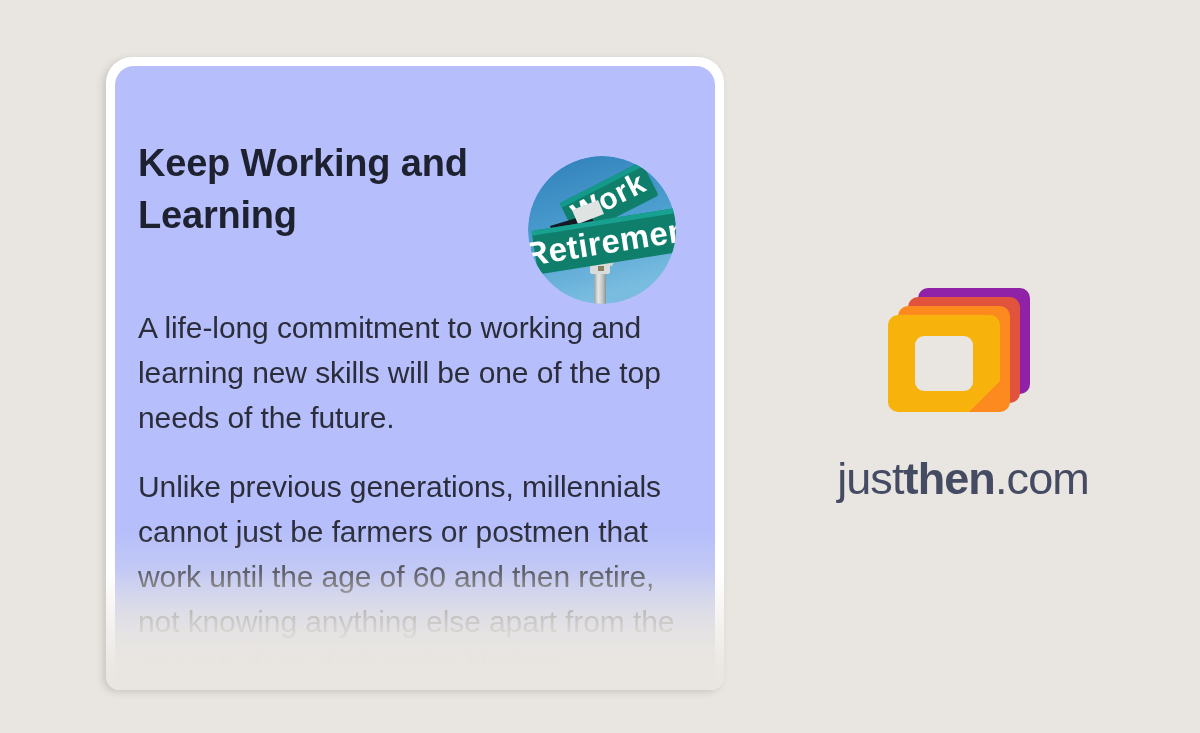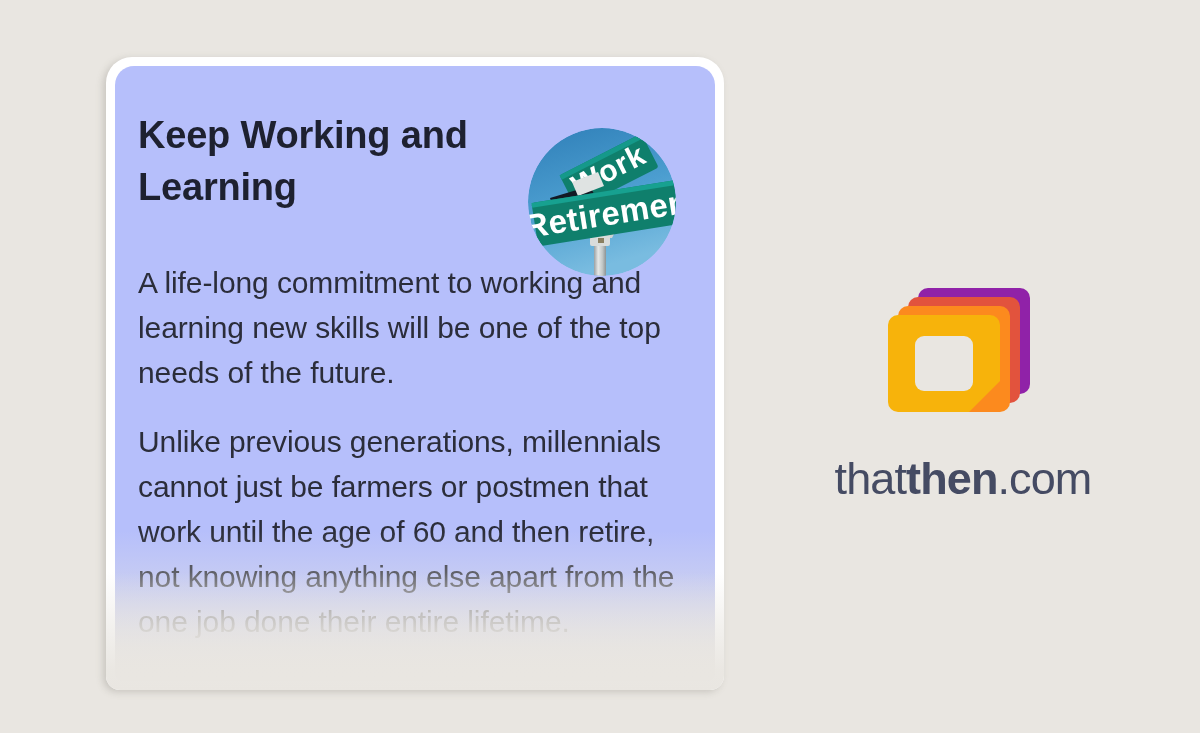--- a/index.html
+++ b/index.html
@@ -68,20 +68,21 @@
         rgba(233,230,225,0.95) 82%,
         rgba(233,230,225,1) 100%);
     pointer-events: none;
     z-index: 9;
   }
 
   
   .head-row {
     position: relative;
     min-height: 150px;
+    margin-top: 28px;
   }
   .card-title {
     font-size: 38px;
     line-height: 1.36;
     font-weight: 700;
     color: #1e2130;
     letter-spacing: -0.2px;
     margin: 0;
     width: 400px;
     word-wrap: break-word;
@@ -91,21 +92,21 @@
     right: 17px;
     top: 18px;
     width: 148px;
     height: 148px;
     border-radius: 50%;
     overflow: hidden;
   }
   .thumb svg { display: block; width: 148px; height: 148px; }
 
   
-  .card-body { }
+  .card-body { margin-top: 17px; }
   .card-body p {
     font-size: 30px;
     line-height: 45px;
     color: #2b2d3a;
     margin: 0 0 24px 0;
     font-weight: 400;
     letter-spacing: -0.1px;
   }
   .card-body p:last-child { margin-bottom: 0; }
 
@@ -213,15 +214,15 @@
     <path d="M20 23 H112 a10 10 0 0 1 10 10 V119 a10 10 0 0 1 -10 10 H20
              a10 10 0 0 1 -10 -10 V33 a10 10 0 0 1 10 -10 Z" fill="#FC8A1E"></path>
 
     <path d="M10 32 H102 a10 10 0 0 1 10 10 V98 L81 129 H10
              a10 10 0 0 1 -10 -10 V42 a10 10 0 0 1 10 -10 Z" fill="#F7B30B"></path>
 
     <rect x="27" y="53" width="58" height="55" rx="9" fill="#E9E6E1"></rect>
   </svg>
 
   <div class="brand-wordmark">
-    <span class="w-light">that</span><span class="w-bold">then</span><span class="w-light">.com</span>
+    <span class="w-light">just</span><span class="w-bold">then</span><span class="w-light">.com</span>
   </div>
 </div>
 
 </body></html>

